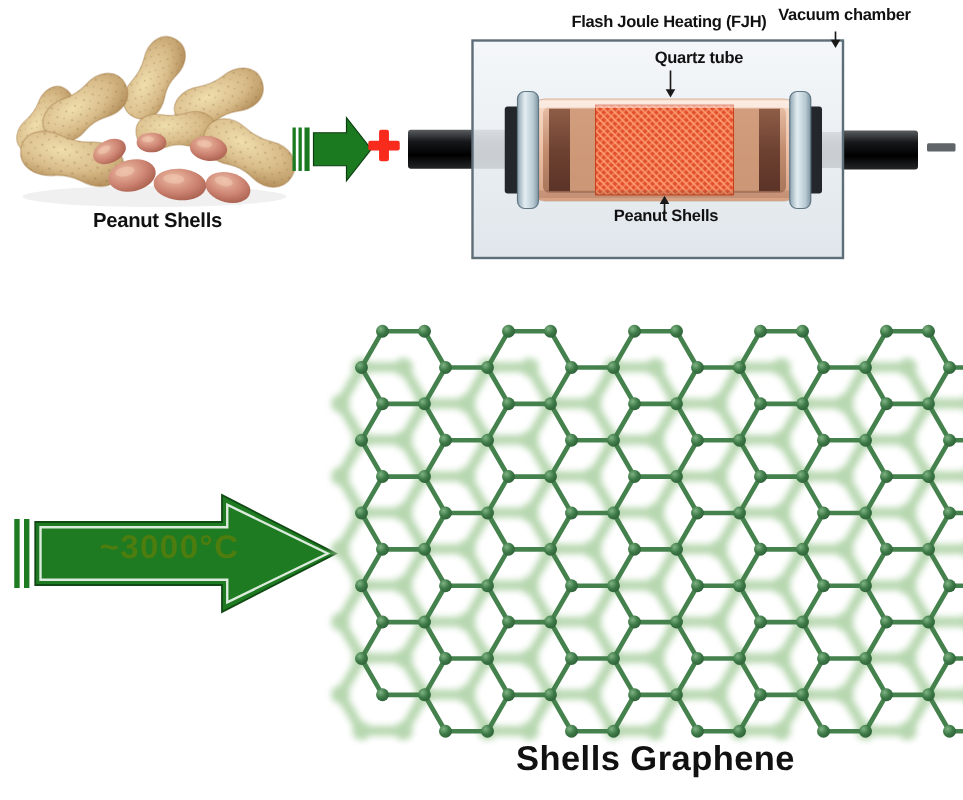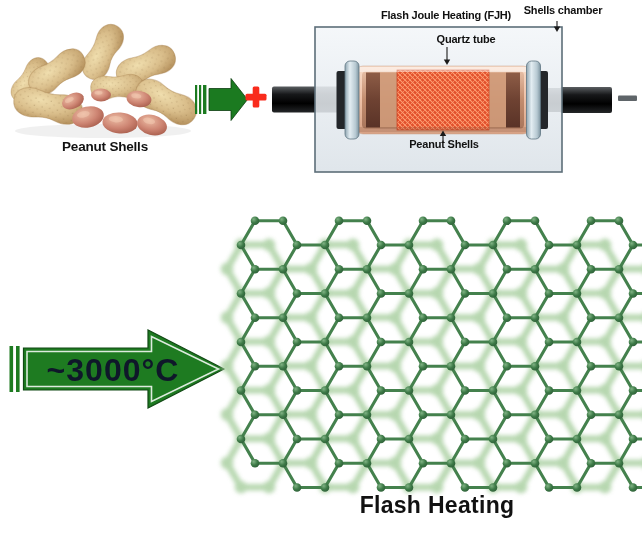--- a/index.html
+++ b/index.html
@@ -7,21 +7,21 @@
          font-family:"Liberation Sans",sans-serif;}
   svg.art{position:absolute;left:0;top:0;}
   .lbl{position:absolute;font-weight:bold;color:#111;text-align:center;line-height:1.1;
        letter-spacing:-0.2px;white-space:nowrap;}
   .lbl-sm{font-size:11px;}
   .cap-peanuts{left:20px;top:140px;width:170px;font-size:13.5px;}
   .lbl-fjh{left:336px;top:9px;width:220px;}
   .lbl-vac{left:508px;top:4px;width:110px;}
   .lbl-quartz{left:416px;top:33px;width:100px;}
   .lbl-tube-peanuts{left:384px;top:138px;width:120px;}
-  .lbl-temp{left:38px;top:353px;width:150px;font-size:32px;color:#0f172a;letter-spacing:1px;}
+  .lbl-temp{left:38px;top:353px;width:150px;font-size:22px;color:#4d7c0f;letter-spacing:1px;}
   .cap-graphene{left:322px;top:493px;width:230px;font-size:23px;letter-spacing:0.3px;}
 </style>
 </head>
 <body>
 
 <div class="stage">
 
   <svg class="art" width="642" height="533" viewBox="0 0 642 533">
     <defs>
       <radialGradient id="shellGrad" cx="38%" cy="35%" r="75%">
@@ -775,18 +775,18 @@
           <circle cx="661.0" cy="439.0" r="4.3"></circle>
           <circle cx="675.0" cy="463.2" r="4.3"></circle>
           <circle cx="661.0" cy="487.5" r="4.3"></circle>
           <circle cx="633.0" cy="487.5" r="4.3"></circle>
         </g>
       </g>
   </svg>
 
   <div class="lbl cap-peanuts">Peanut Shells</div>
   <div class="lbl lbl-sm lbl-fjh">Flash Joule Heating (FJH)</div>
-  <div class="lbl lbl-sm lbl-vac">Shells chamber</div>
+  <div class="lbl lbl-sm lbl-vac">Vacuum chamber</div>
   <div class="lbl lbl-sm lbl-quartz">Quartz tube</div>
   <div class="lbl lbl-sm lbl-tube-peanuts">Peanut Shells</div>
   <div class="lbl lbl-temp">~3000°C</div>
-  <div class="lbl cap-graphene">Flash Heating</div>
+  <div class="lbl cap-graphene">Shells Graphene</div>
 </div>
 
 </body></html>

